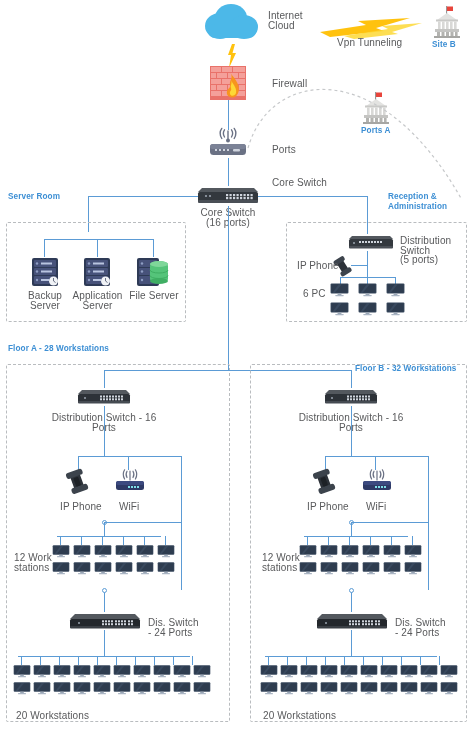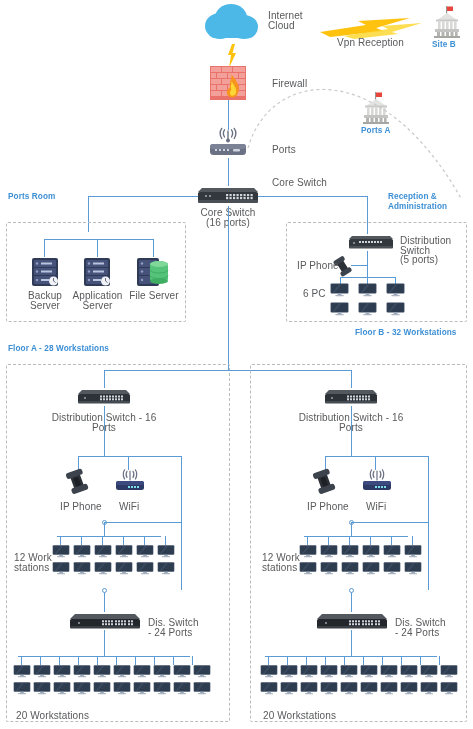--- a/index.html
+++ b/index.html
@@ -58,21 +58,21 @@
   </div>
   <div class="lbl" style="left:268px;top:11px;">Internet
 Cloud</div>
 
   <div class="abs" style="left:318px;top:16px;">
     <svg width="106" height="24" viewBox="0 0 106 24">
       <polygon points="2,16 48,9 40,5 92,2 58,12 66,15 12,21" fill="#ffc20e"></polygon>
       <polygon points="26,20 70,13 64,10 104,7 74,16 80,18 36,23" fill="#fdd835" opacity="0.85"></polygon>
     </svg>
   </div>
-  <div class="lbl" style="left:337px;top:38px;">Vpn Reception</div>
+  <div class="lbl" style="left:337px;top:38px;">Vpn Tunneling</div>
 
   <div class="abs" style="left:432px;top:6px;">
     <svg width="30" height="32" viewBox="0 0 30 32">
       <rect x="14.2" y="0" width="0.9" height="8" fill="#7d7d7d"></rect>
       <rect x="15" y="0.5" width="6" height="4.5" fill="#e8453c"></rect>
       <polygon points="15,7 25,14 5,14" fill="#e3e3e1"></polygon>
       <rect x="4" y="13.5" width="22" height="2" fill="#c9c9c7"></rect>
       <g fill="#d8d8d6">
         <rect x="6" y="15.5" width="2.6" height="8"></rect>
         <rect x="10" y="15.5" width="2.6" height="8"></rect>
@@ -214,21 +214,21 @@
   <div class="lbl ctr" style="left:186px;top:208px;width:84px;">Core Switch
 (16 ports)</div>
 
   <div class="wire h" style="left:88px;top:196px;width:110px;"></div>
   <div class="wire h" style="left:258px;top:196px;width:110px;"></div>
   <div class="wire v" style="left:88px;top:196px;height:36px;"></div>
   <div class="wire v" style="left:367px;top:196px;height:38px;"></div>
 
   <div class="wire v" style="left:227.5px;top:206px;height:164px;"></div>
 
-  <div class="lbl blue" style="left:8px;top:192px;">Ports Room</div>
+  <div class="lbl blue" style="left:8px;top:192px;">Server Room</div>
   <div class="zone" style="left:6px;top:222px;width:180px;height:100px;"></div>
 
   <div class="wire h" style="left:44px;top:239px;width:110px;"></div>
   <div class="wire v" style="left:44px;top:239px;height:18px;"></div>
   <div class="wire v" style="left:97px;top:239px;height:18px;"></div>
   <div class="wire v" style="left:153px;top:239px;height:18px;"></div>
 
   <div class="abs" style="left:30px;top:257px;">
     <svg width="30" height="30" viewBox="0 0 30 30">
       <rect x="2" y="1" width="26" height="28" rx="2" fill="#2e3a56"></rect>
@@ -836,21 +836,21 @@
           <rect x="0.5" y="0.5" width="23" height="13" rx="1.4" fill="#37475c"></rect>
           <rect x="1.6" y="1.6" width="20.8" height="10.8" rx="1" fill="#2e3c4f"></rect>
           <path d="M3,12.4 L11,1.6 L15,1.6 L6,12.4 Z" fill="#44566e" opacity="0.5"></path>
           <rect x="9.5" y="13.5" width="5" height="2.2" fill="#9aa6b6"></rect>
           <rect x="6.5" y="15.3" width="11" height="1.6" rx="0.7" fill="#aab5c3"></rect>
         </svg>
       </div>
     </div>
   <div class="lbl" style="left:16px;top:711px;">20 Workstations</div>
 
-  <div class="lbl blue" style="left:355px;top:328px;">Floor B - 32 Workstations</div>
+  <div class="lbl blue" style="left:355px;top:364px;">Floor B - 32 Workstations</div>
   <div class="zone" style="left:250px;top:364px;width:217px;height:358px;"></div>
 
   <div class="abs" style="left:323px;top:388px;">
     <svg width="56" height="18" viewBox="0 0 56 18">
       <polygon points="2,6 54,6 50,2 6,2" fill="#53585e"></polygon>
       <rect x="2" y="6" width="52" height="9" rx="1.5" fill="#2d3238"></rect>
       <rect x="2" y="13" width="52" height="2.6" rx="1" fill="#454b52"></rect>
       <g fill="#cfd4dc">
         <rect x="24" y="7.5" width="2" height="2"></rect>
           <rect x="27" y="7.5" width="2" height="2"></rect>

